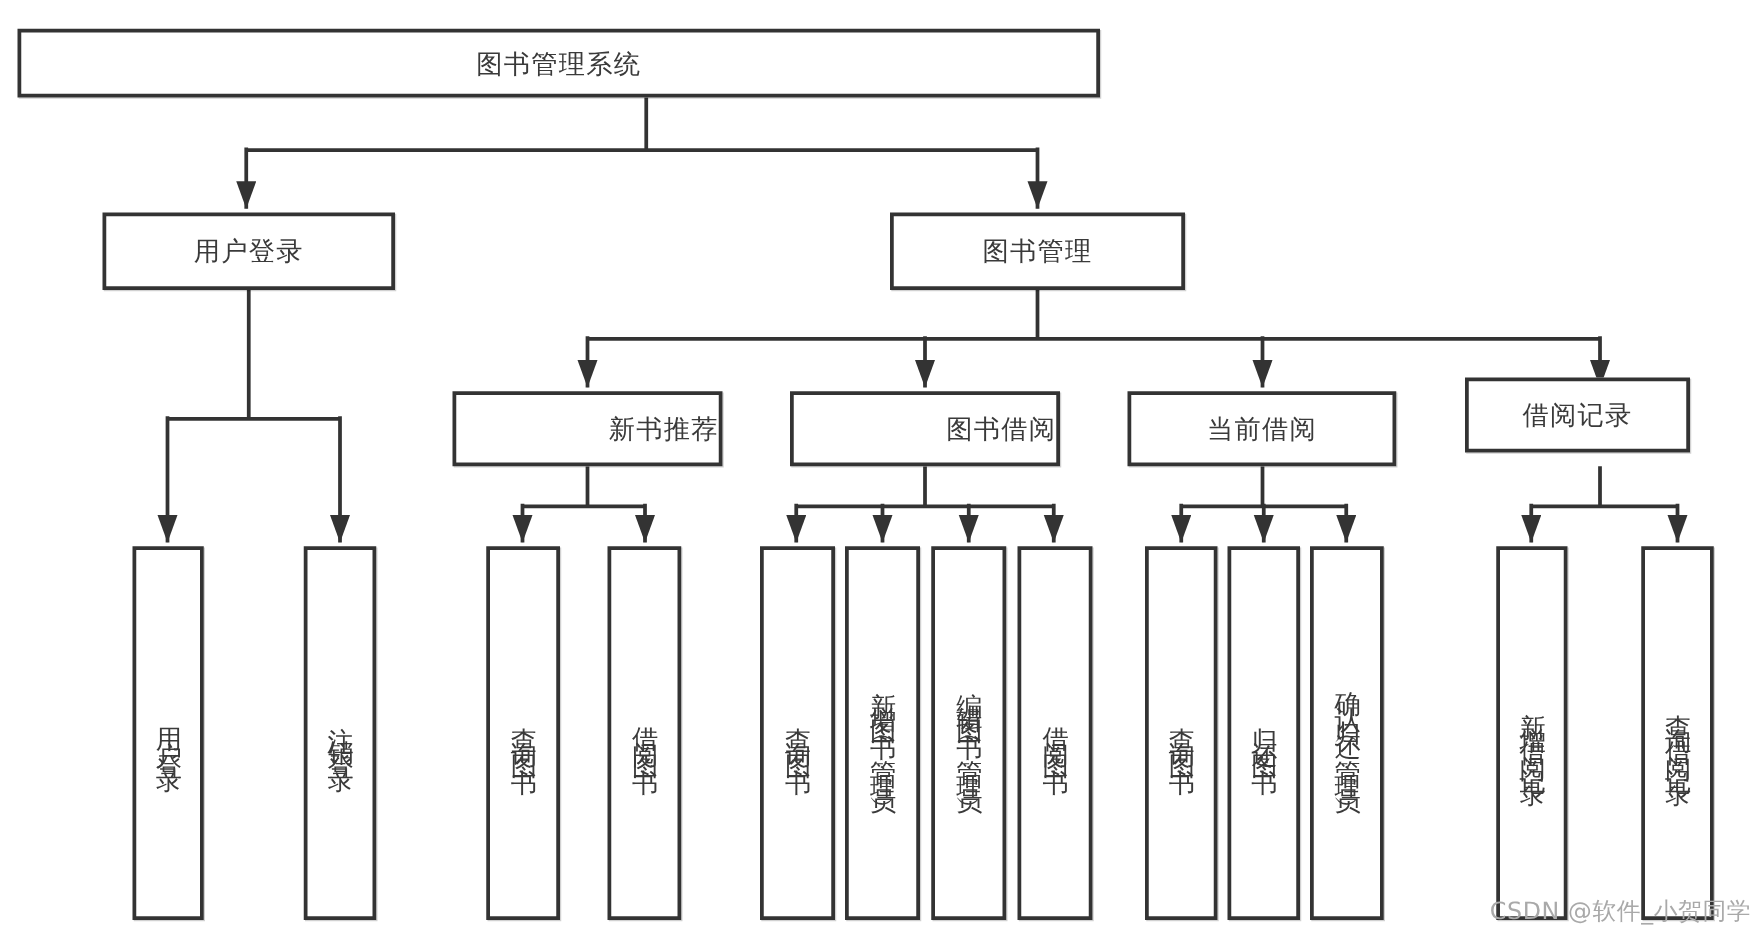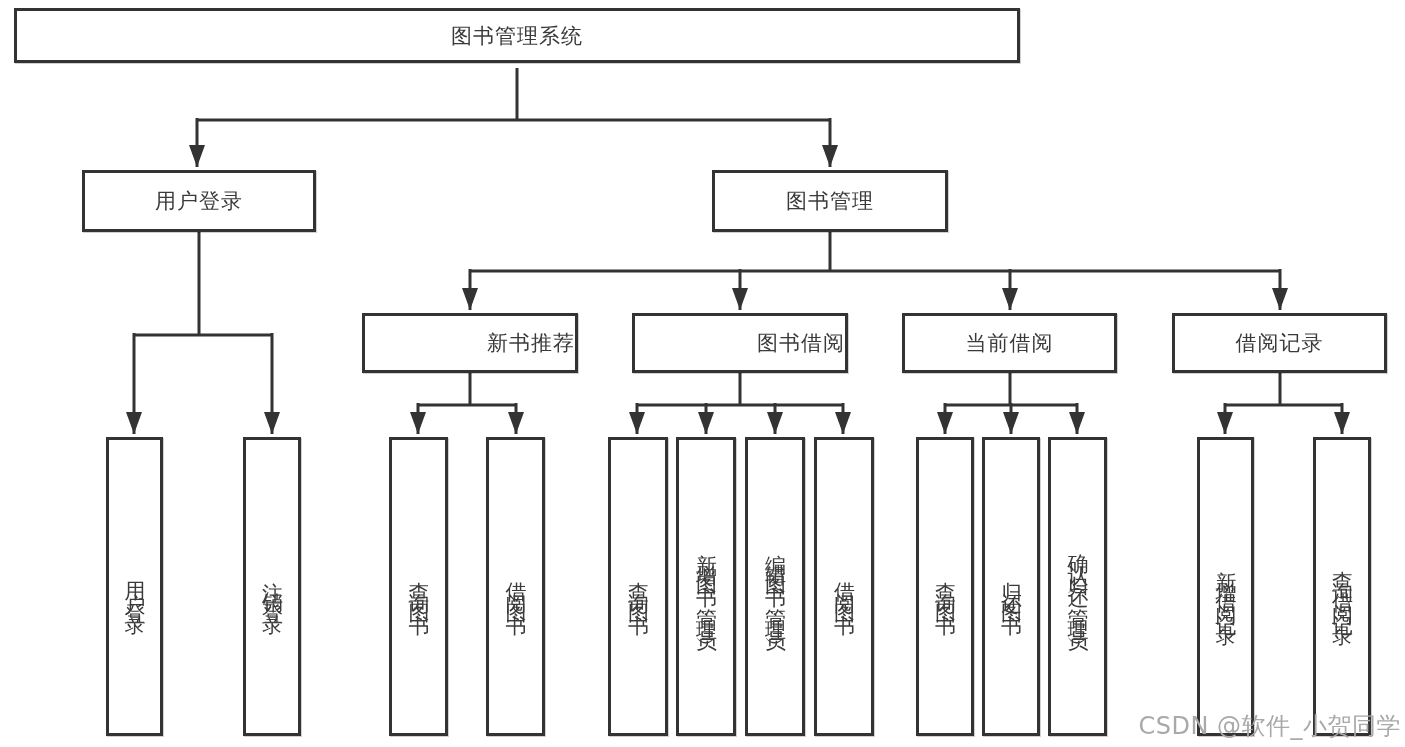--- a/index.html
+++ b/index.html
@@ -39,21 +39,21 @@
     text-orientation: mixed;
     letter-spacing: 11px;
     line-height: 1;
     white-space: nowrap;
   }
   .watermark {
     position: absolute;
     right: 4px;
     bottom: 5px;
     color: #a9a9a9;
-    font-size: 24px;
+    font-size: 19px;
     letter-spacing: 0.5px;
     z-index: 5;
     white-space: nowrap;
   }
 </style>
 </head>
 <body>
 
 <div class="stage">
 
@@ -100,41 +100,41 @@
       <path d="M1011,403 L1011,434" marker-end="url(#arrow)"></path>
       <path d="M1077,403 L1077,434" marker-end="url(#arrow)"></path>
 
       <path d="M1280,373 L1280,405"></path>
       <path d="M1225,405 L1342,405"></path>
       <path d="M1225,403 L1225,434" marker-end="url(#arrow)"></path>
       <path d="M1342,403 L1342,434" marker-end="url(#arrow)"></path>
     </g>
   </svg>
 
-  <div class="node" style="left:14px; top:8px; width:1006px; height:55px;">
+  <div class="node" style="left:14px; top:23px; width:866px; height:55px;">
     <span class="label">图书管理系统</span>
   </div>
 
   <div class="node" style="left:82px; top:170px; width:234px; height:62px;">
     <span class="label">用户登录</span>
   </div>
   <div class="node" style="left:712px; top:170px; width:236px; height:62px;">
     <span class="label">图书管理</span>
   </div>
 
   <div class="node" style="left:362px; top:313px; width:216px; height:60px;justify-content:flex-end;">
     <span class="label">新书推荐</span>
   </div>
   <div class="node" style="left:632px; top:313px; width:216px; height:60px;justify-content:flex-end;">
     <span class="label">图书借阅</span>
   </div>
   <div class="node" style="left:902px; top:313px; width:215px; height:60px;">
     <span class="label">当前借阅</span>
   </div>
-  <div class="node" style="left:1172px; top:313px; width:215px; height:60px;">
+  <div class="node" style="left:1172px; top:302px; width:180px; height:60px;">
     <span class="label">借阅记录</span>
   </div>
 
   <div class="node vert" style="left:106px; top:437px; width:57px; height:299px;">
     <span class="label">用户登录</span>
   </div>
   <div class="node vert" style="left:243px; top:437px; width:58px; height:299px;">
     <span class="label">注销登录</span>
   </div>
 

